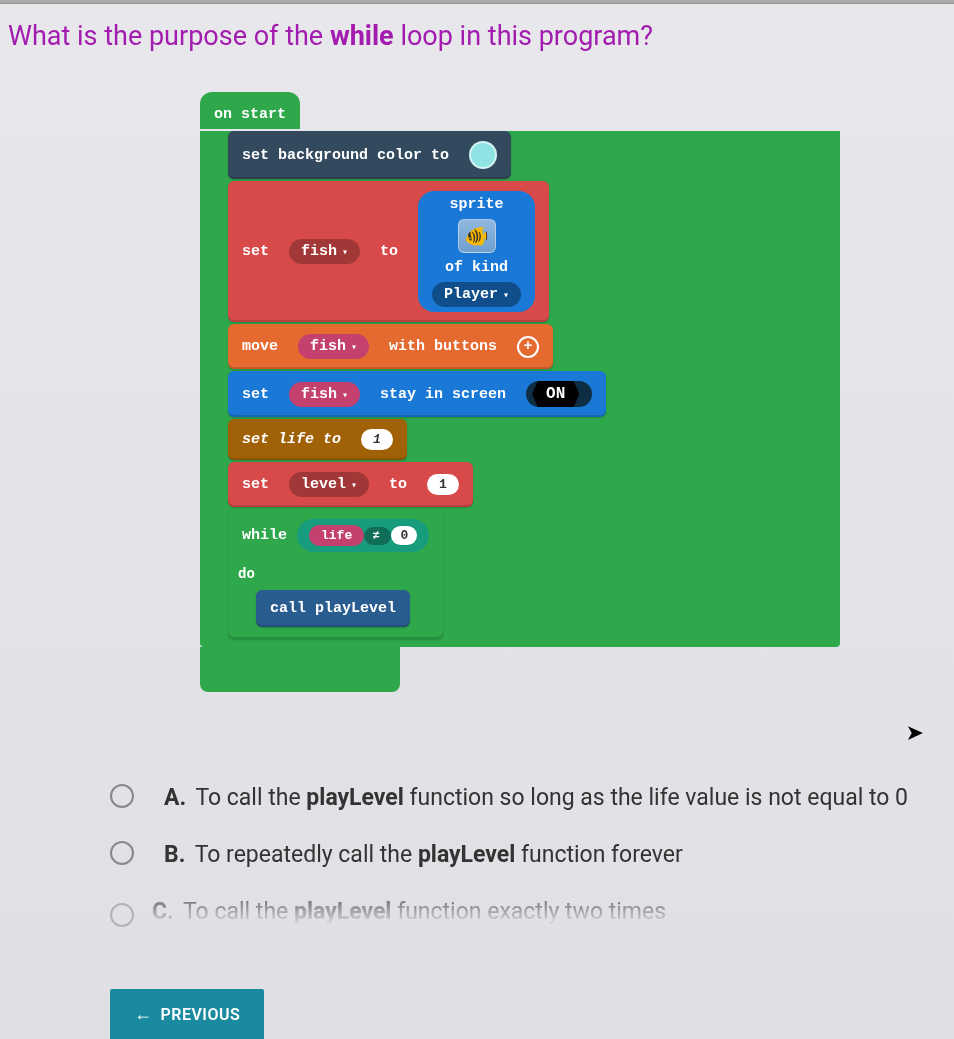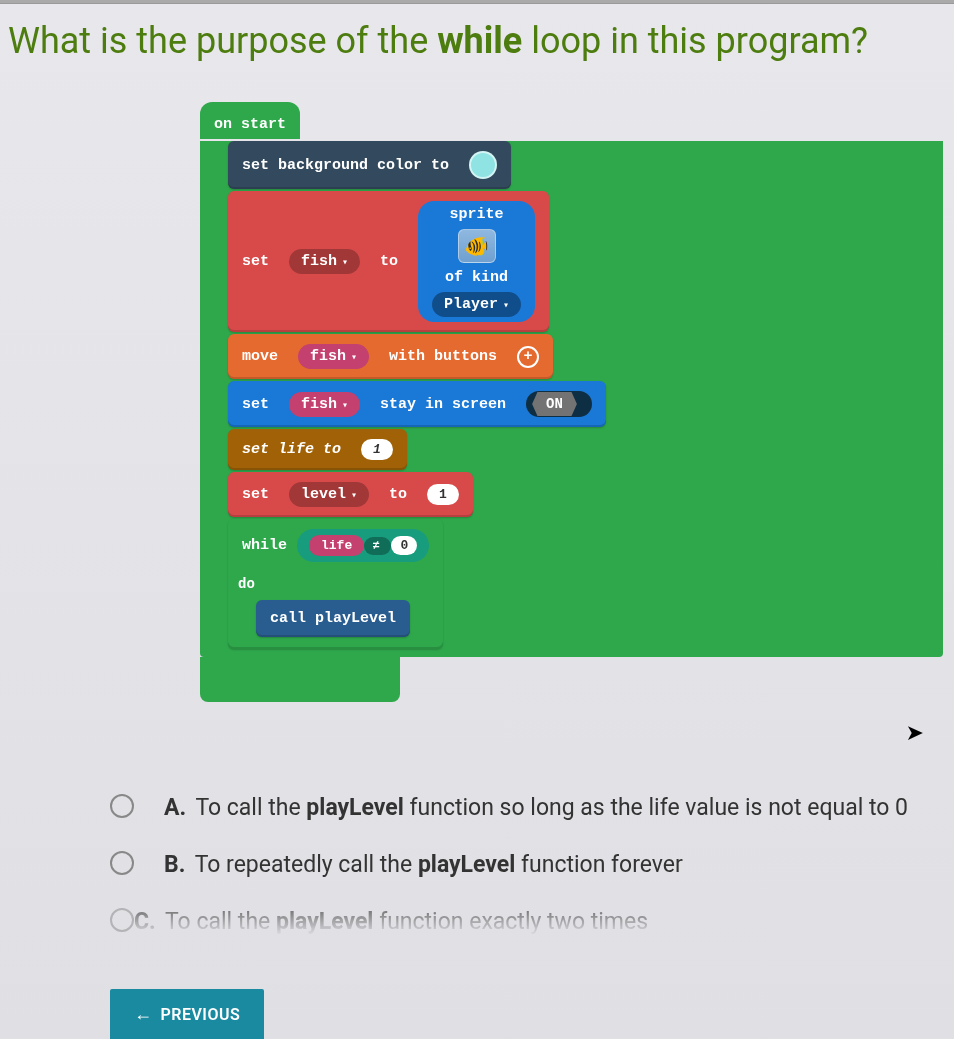--- a/index.html
+++ b/index.html
@@ -11,27 +11,27 @@
     width: 954px;
     position: relative;
   }
   .topbar {
     height: 4px;
     background: #aaa;
     border-bottom: 1px solid #999;
   }
   .question {
     padding: 16px 8px 10px 8px;
-    font-size: 36px;
-    color: #4d7c0f;
+    font-size: 27px;
+    color: #a21caf;
   }
   .question strong { font-weight: 700; }
   .blocks-area {
     margin: 30px 0 20px 200px;
-    width: 743px;
+    width: 640px;
   }
   
   .hat {
     background: #2fa84c;
     padding: 14px 14px 6px 14px;
     border-radius: 12px 12px 0 0;
     color: #fff;
     font-family: "Courier New", monospace;
     font-weight: 700;
     font-size: 15px;
@@ -102,24 +102,24 @@
     display: flex; align-items: center; justify-content: center;
     border: 1px solid rgba(255,255,255,0.4);
     font-size: 20px;
   }
   .plus-circ {
     width: 22px; height: 22px; border: 2px solid #fff; border-radius: 50%;
     display: inline-flex; align-items: center; justify-content: center;
     font-size: 15px; line-height: 1;
   }
   .hex-pill {
-    background: #737373;
+    background: #000000;
     clip-path: polygon(12% 0, 88% 0, 100% 50%, 88% 100%, 12% 100%, 0 50%);
     padding: 4px 14px;
-    font-size: 14px;
+    font-size: 16px;
     color: #fff;
     margin-left: 6px;
   }
   .toggle-track {
     width: 66px; height: 26px; border-radius: 14px;
     background: #0e2e44; position: relative;
     display: flex; align-items: center;
   }
   .c-block {
     background: #2fa84c;
@@ -174,21 +174,21 @@
     width: 24px; height: 24px; border: 2px solid #888; border-radius: 50%;
     flex-shrink: 0; margin-top: 2px;
   }
   .answer-text {
     font-size: 23px; color: #333; line-height: 1.35;
   }
   .letter { font-weight: 700; margin-right: 4px; }
   .answer-text .bold { font-weight: 700; }
   .cutoff {
     margin: 0 30px 12px 110px;
-    display: flex; align-items:flex-start; 
+    display: flex; align-items:flex-end; gap:18px;
   }
   .cut-fade {
     color: #666; font-size:23px;
     mask-image: linear-gradient(180deg, #000 0%, transparent 95%);
     -webkit-mask-image: linear-gradient(180deg, #000 0%, transparent 95%);
   }
   .prev-btn {
     position: absolute;
     bottom: 0; left: 110px;
     background: #1a8aa0;

